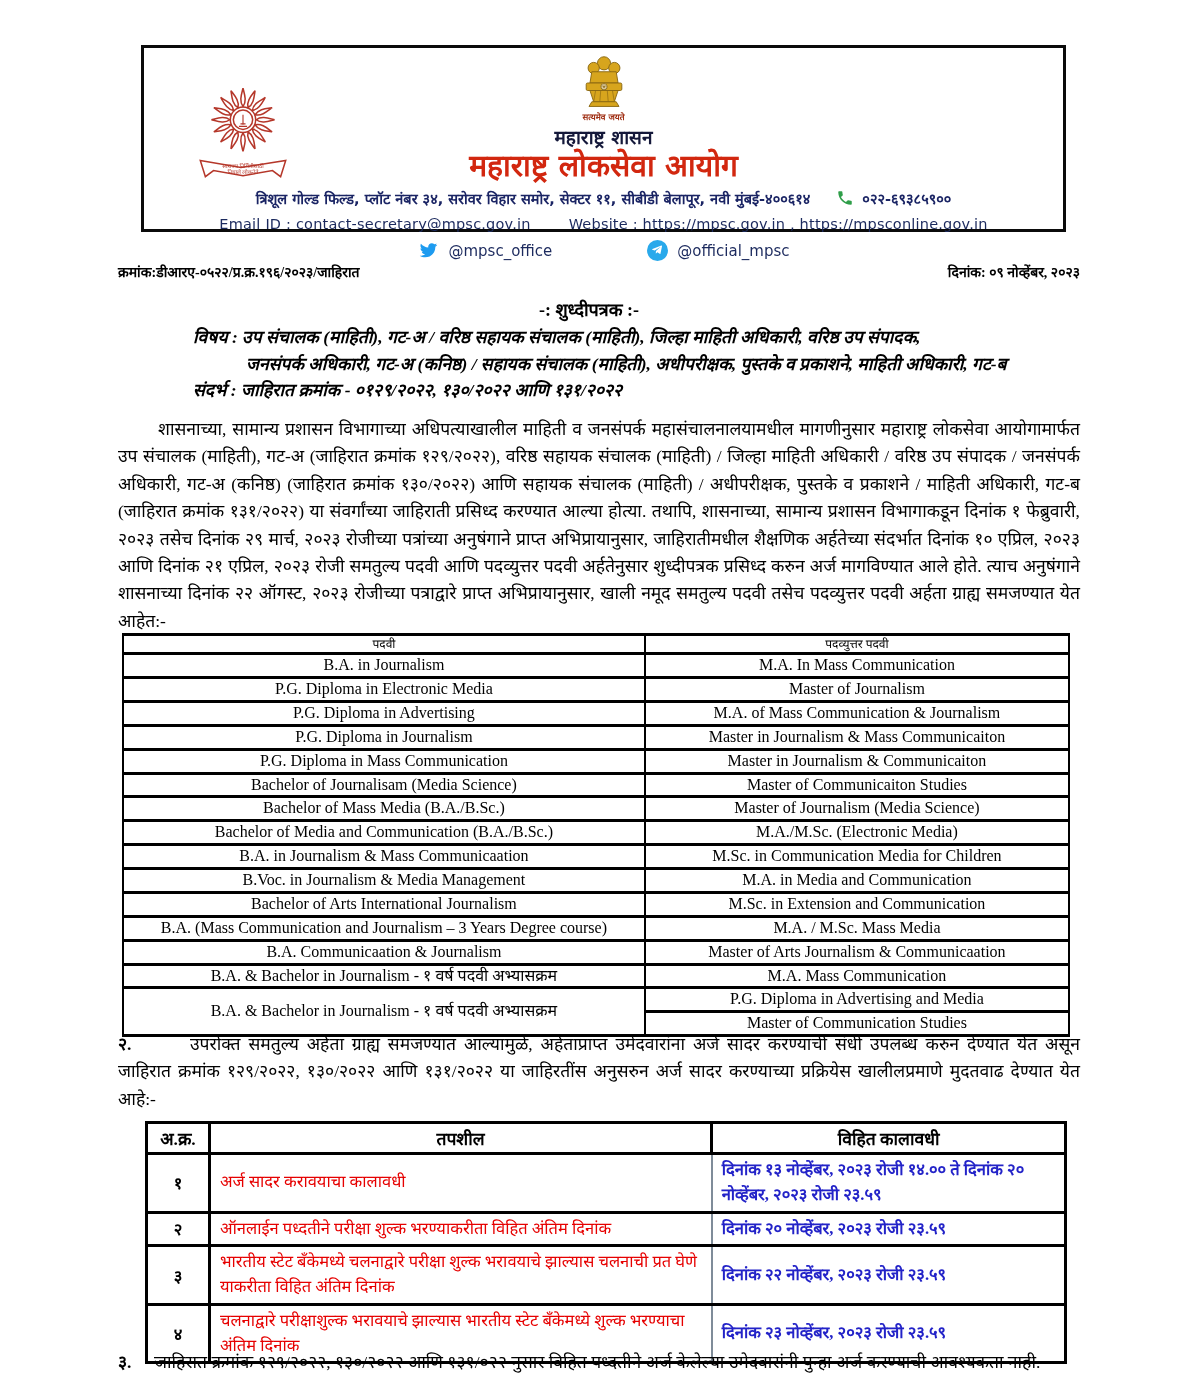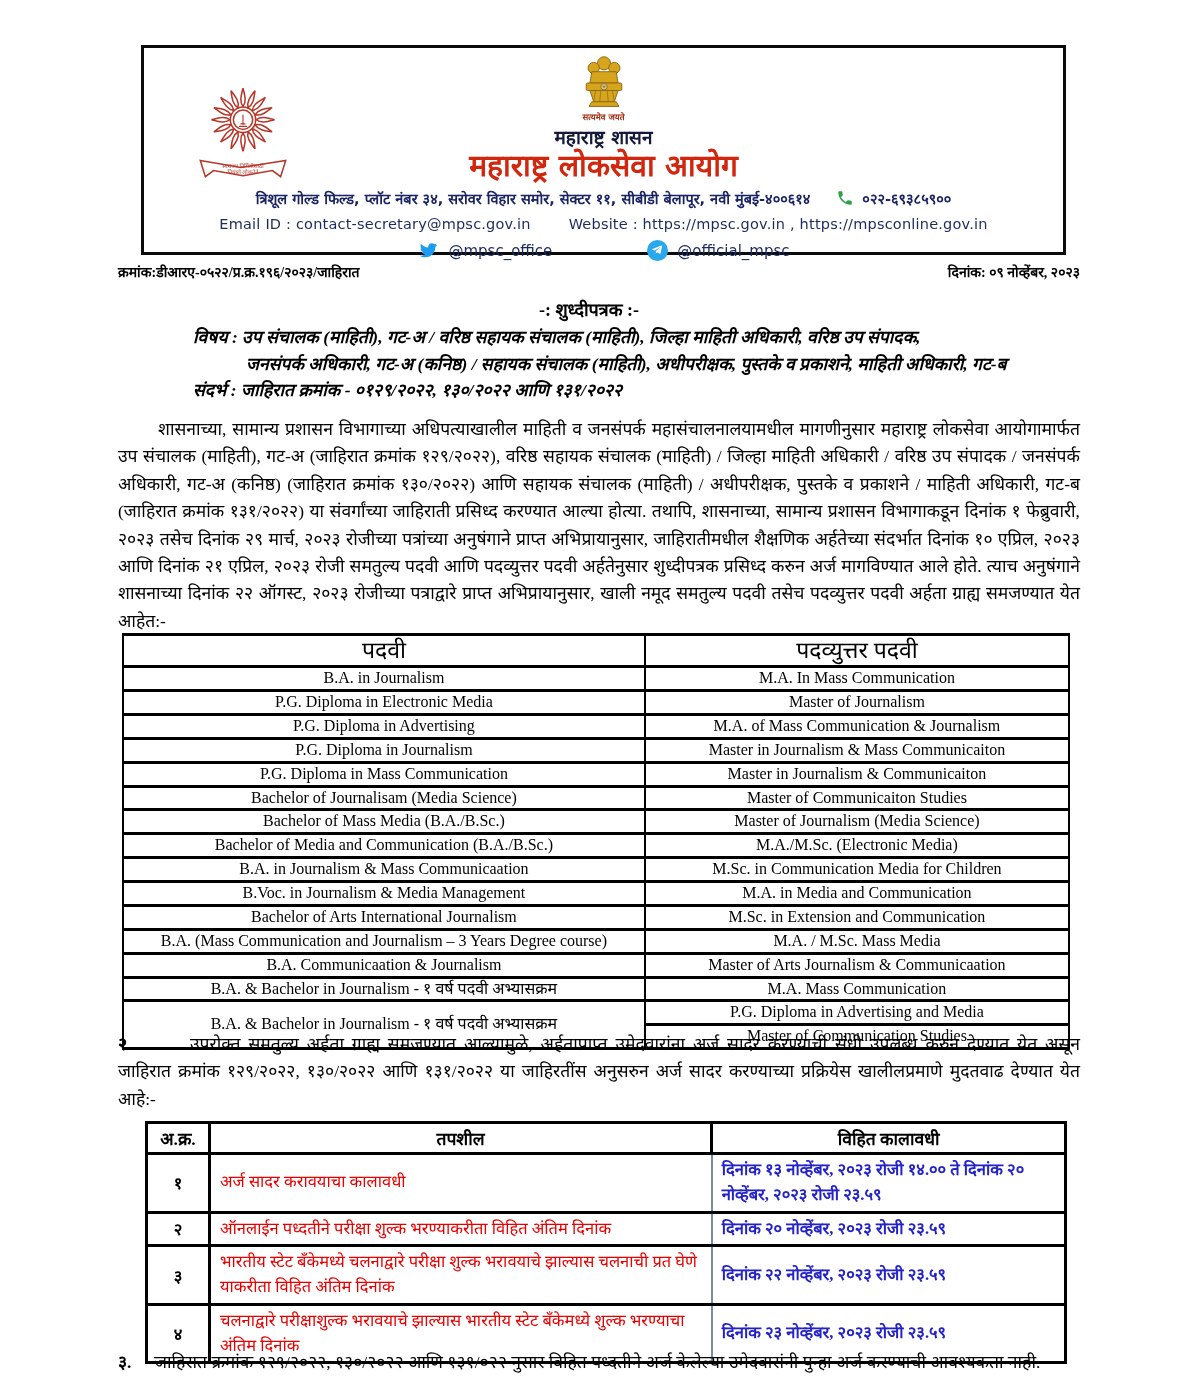--- a/index.html
+++ b/index.html
@@ -5,21 +5,21 @@
   * { box-sizing: border-box; margin: 0; padding: 0; }
   html,body { background:#ffffff; }
   .page {
     position: relative; width: 1178px; height: 1382px; background:#fff;
     overflow: hidden; color:#000;
     font-family: "Liberation Serif", "DejaVu Serif", serif;
   }
 
   
   .header-box {
-    position:absolute; left:141px; top:45px; width:925px; height:210px;
+    position:absolute; left:141px; top:45px; width:925px; height:187px;
     border:3px solid #0b0b0b; background:#fff;
   }
   .mpsc-logo { position:absolute; left:38px; top:28px; width:122px; height:118px; }
   .header-center {
     position:absolute; left:0; top:5px; width:100%; text-align:center;
     font-family:"DejaVu Sans","Liberation Sans",sans-serif;
   }
   .emblem { display:block; margin:0 auto; }
   .emblem-caption { font-size:8.5px; color:#a03015; font-weight:bold; line-height:1; }
   .govt-title { font-size:19px; font-weight:bold; color:#14183a; margin-top:2px; }
@@ -54,21 +54,21 @@
   .para2 { top:1031px; line-height:27.4px; text-indent:72px; }
   .para3 { top:1349px; line-height:27.4px; padding-left:36px; }
   .pmarker { position:absolute; left:0; top:0; text-indent:0; font-weight:bold; }
 
   
   .degree-table { position:absolute; left:122px; top:633px; width:948px; border-collapse:collapse; font-size:16px; }
   .degree-table th, .degree-table td {
     border:2px solid #000; border-top-width:3px; border-bottom-width:3px;
     text-align:center; padding:1px 4px; line-height:1.18; font-weight:normal;
   }
-  .degree-table th { font-size:23px;text-align:center; }
+  .degree-table th { font-size:12px;text-align:center; }
 
   
   .schedule-table { position:absolute; left:145px; top:1121px; width:922px; border-collapse:collapse; font-size:16.5px;padding-left:48px; }
   .schedule-table th { border:3px solid #000; font-size:17.5px; padding:2px 4px; font-weight:bold; }
   .schedule-table td { border:3px solid #000; padding:3px 9px; vertical-align:middle; }
   td.sr-cell { text-align:center; font-weight:bold; }
   td.detail-cell { color:#e60000; font-weight:normal; line-height:1.5; border-right-color:#7f8c99; border-right-width:2px; }
   td.period-cell { color:#2323c8; font-weight:bold; line-height:1.5; border-left-color:#7f8c99; border-left-width:2px; }
 </style>
 </head>

